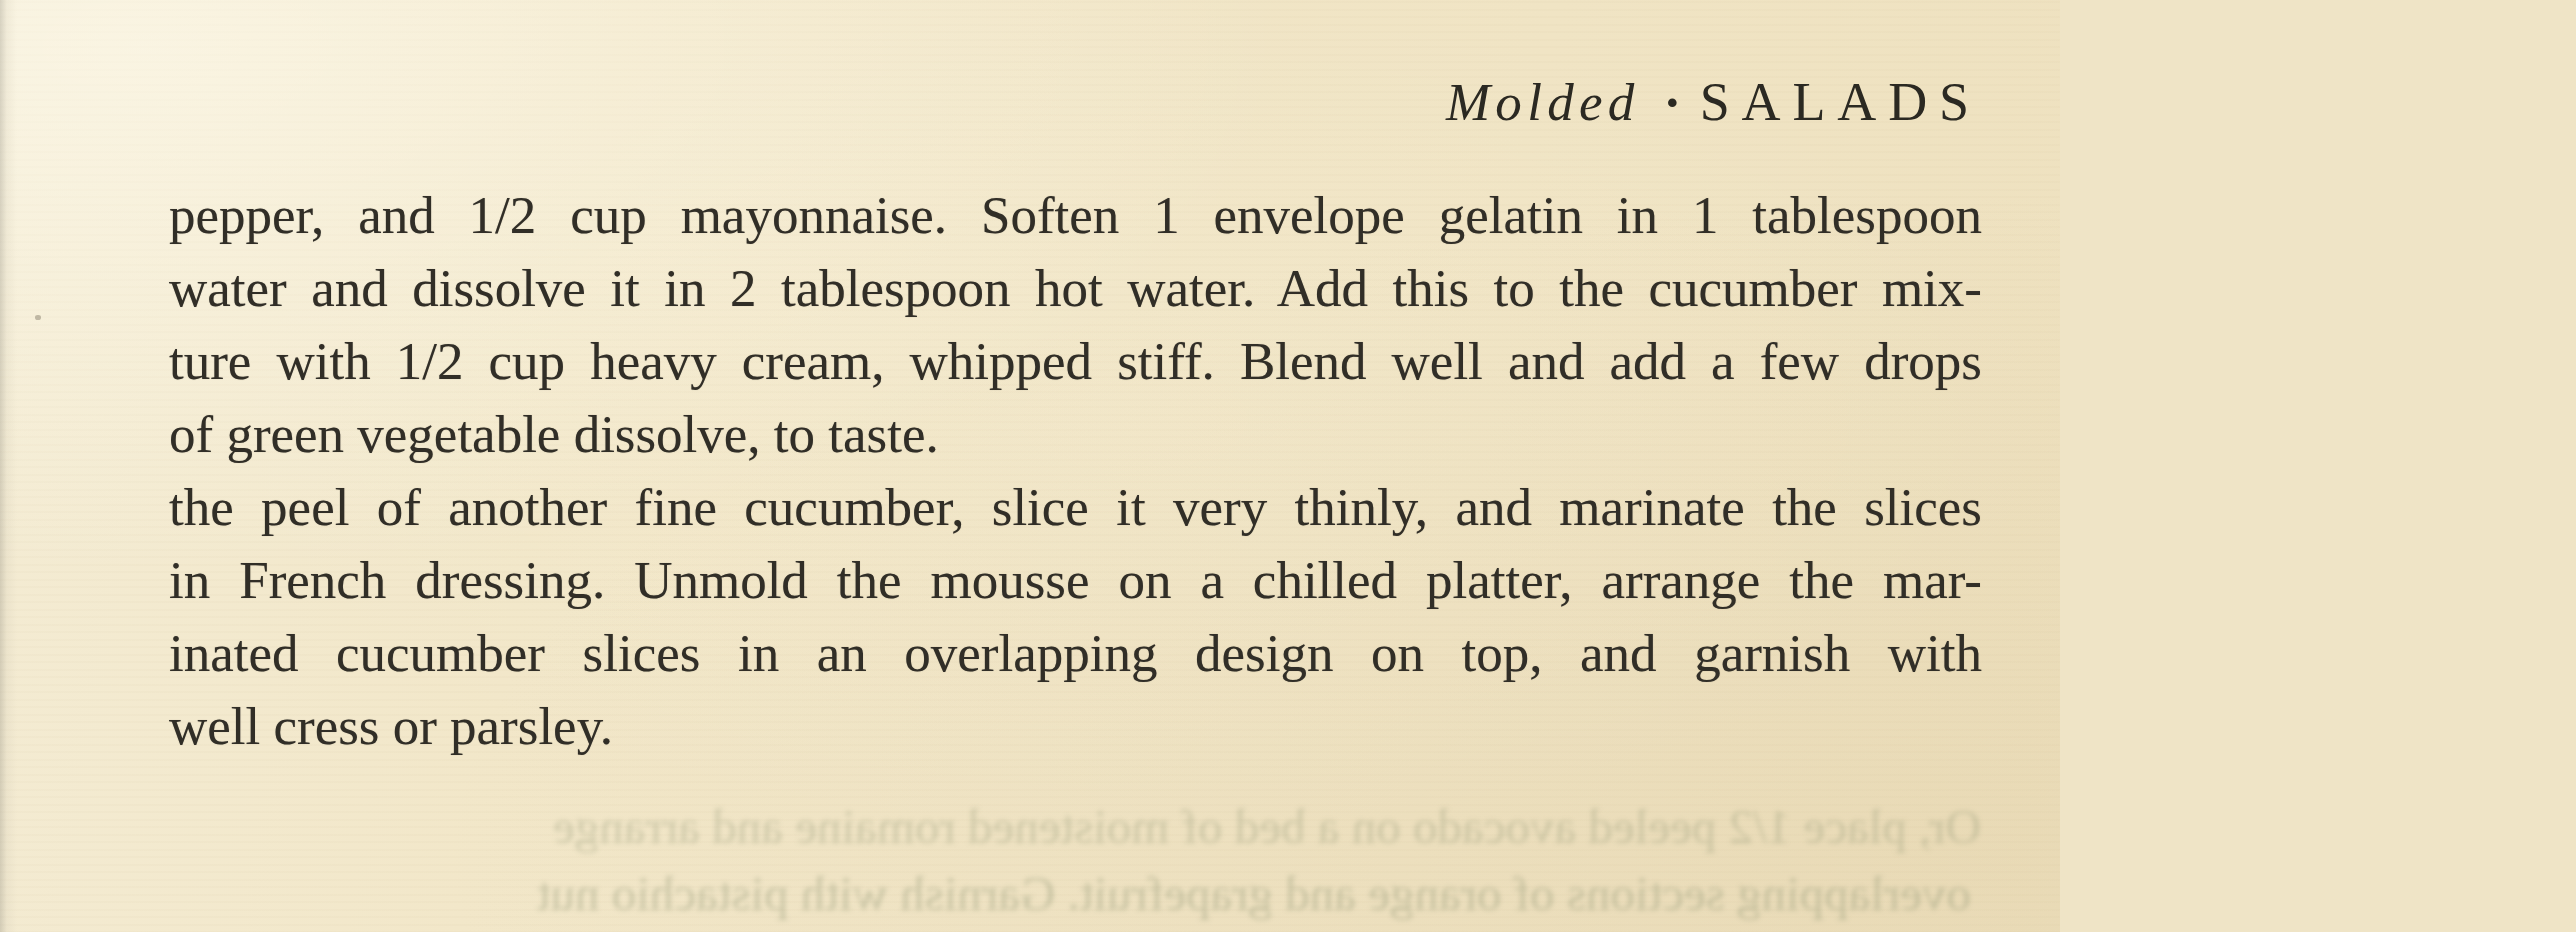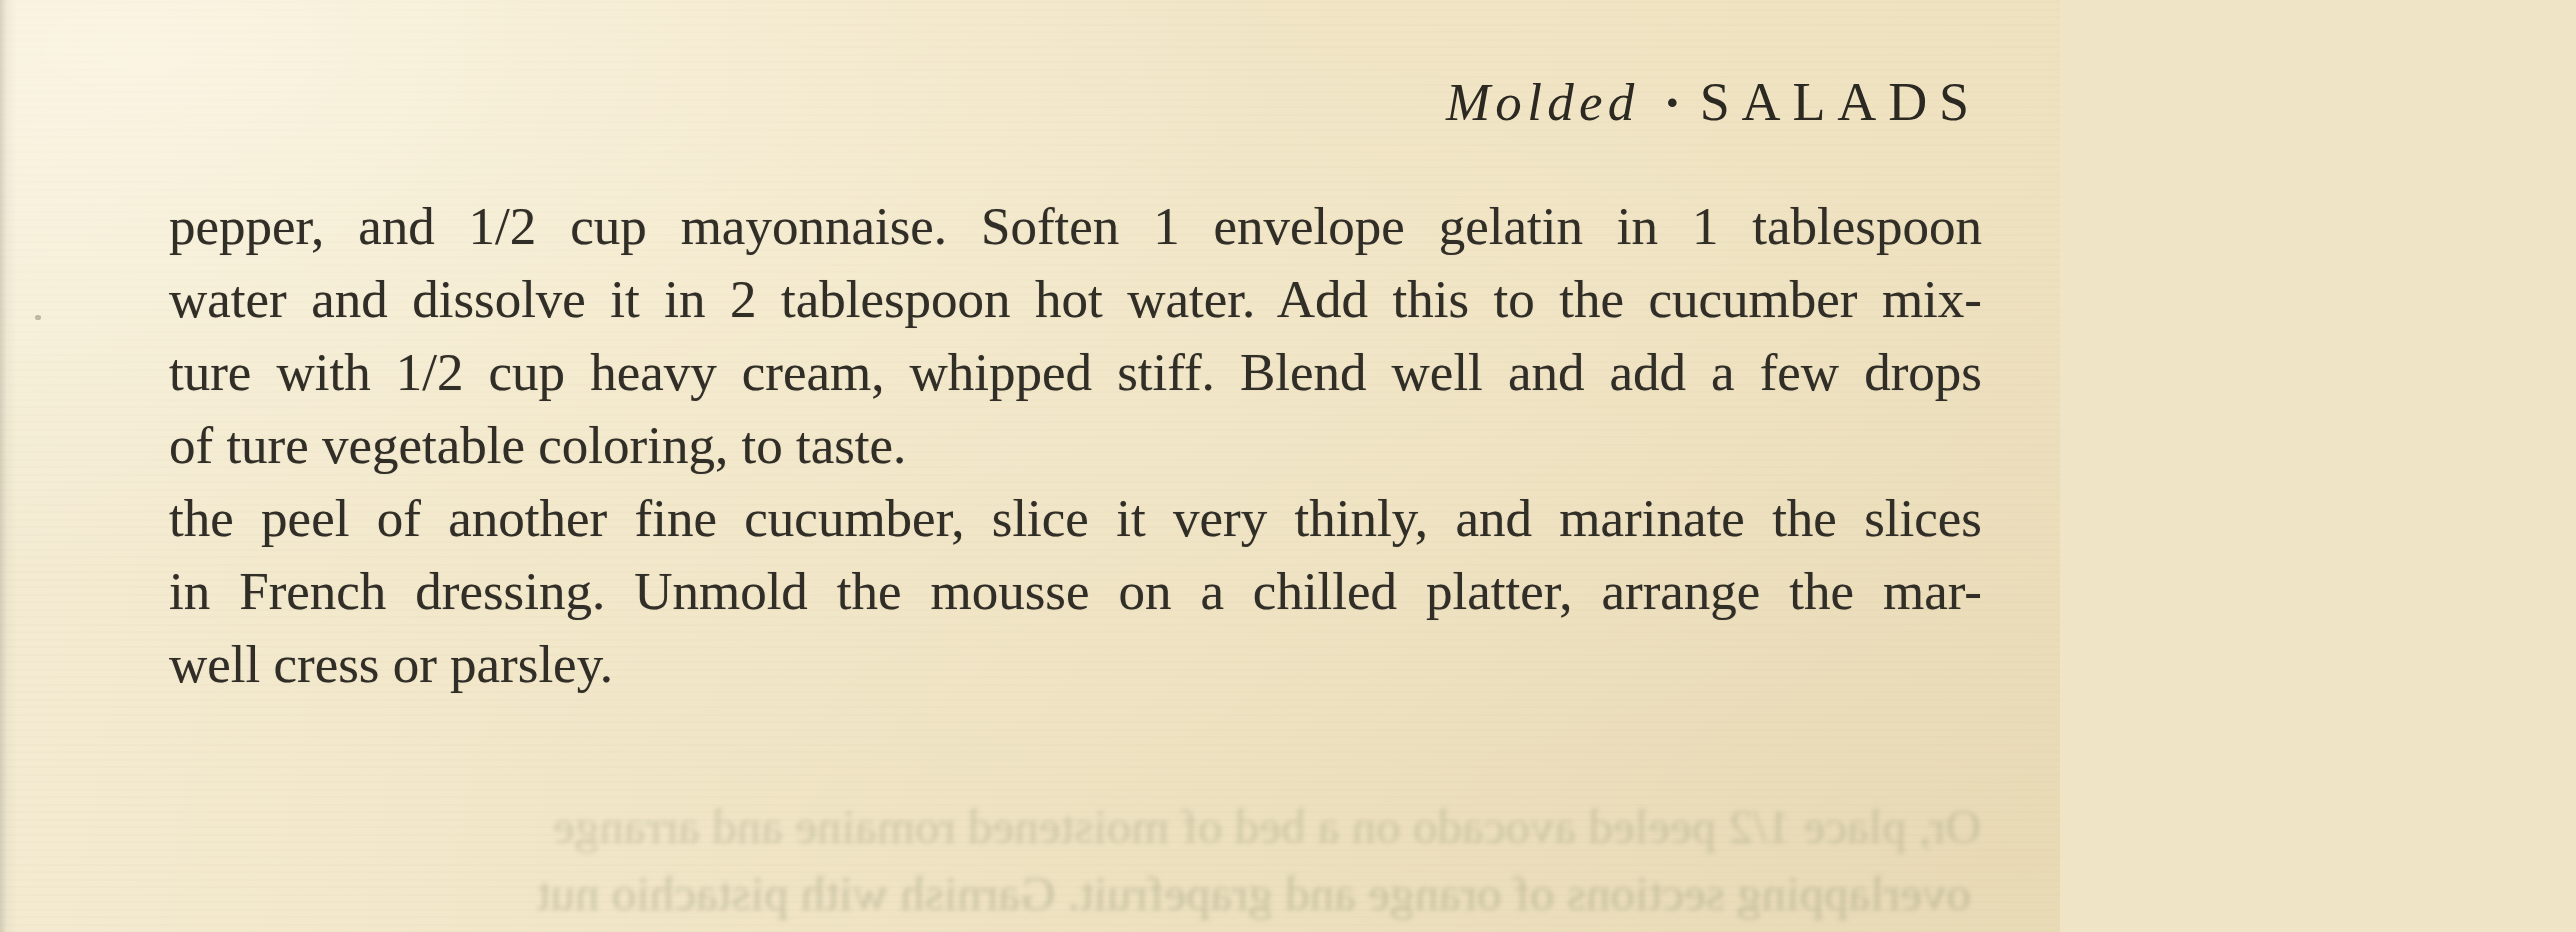--- a/index.html
+++ b/index.html
@@ -41,21 +41,21 @@
     font-weight:bold;
   }
   .running-head .caps-part{
     font-size:54px;
     letter-spacing:0.22em;
     font-weight:500;
   }
   
   .body-text{
     position:absolute;
-    left:169px;top:190px;width:1813px;
+    left:169px;top:179px;width:1813px;
     font-size:53px;
     line-height:73px;
     text-shadow:0 0 0.9px rgba(49,46,39,0.35);
   }
   .line{
     text-align:justify;
     text-align-last:justify;
     height:73px;
     white-space:normal;
   }
@@ -115,23 +115,24 @@
   <div class="edge-left"></div>
 
   <div class="running-head">
     <span class="italic-part">Molded</span><span class="sep">·</span><span class="caps-part">SALADS</span>
   </div>
 
   <div class="body-text">
     <div class="line">pepper, and 1/2 cup mayonnaise. Soften 1 envelope gelatin in 1 tablespoon</div>
     <div class="line">water and dissolve it in 2 tablespoon hot water. Add this to the cucumber mix-</div>
     <div class="line">ture with 1/2 cup heavy cream, whipped stiff. Blend well and add a few drops</div>
-    <div class="line last">of ture vegetable coloring, to taste.</div>
+    <div class="line last">of green vegetable dissolve, to taste.</div>
     <div class="line">the peel of another fine cucumber, slice it very thinly, and marinate the slices</div>
     <div class="line">in French dressing. Unmold the mousse on a chilled platter, arrange the mar-</div>
+    <div class="line">inated cucumber slices in an overlapping design on top, and garnish with</div>
     <div class="line last">well cress or parsley.</div>
   </div>
 
   <div class="ghost ghost-margin ghost-margin-top">
     <div>Onion</div>
     <div>and Orange</div>
   </div>
 
   <div class="ghost ghost-margin ghost-margin-mid">
     <div>Avocado</div>

